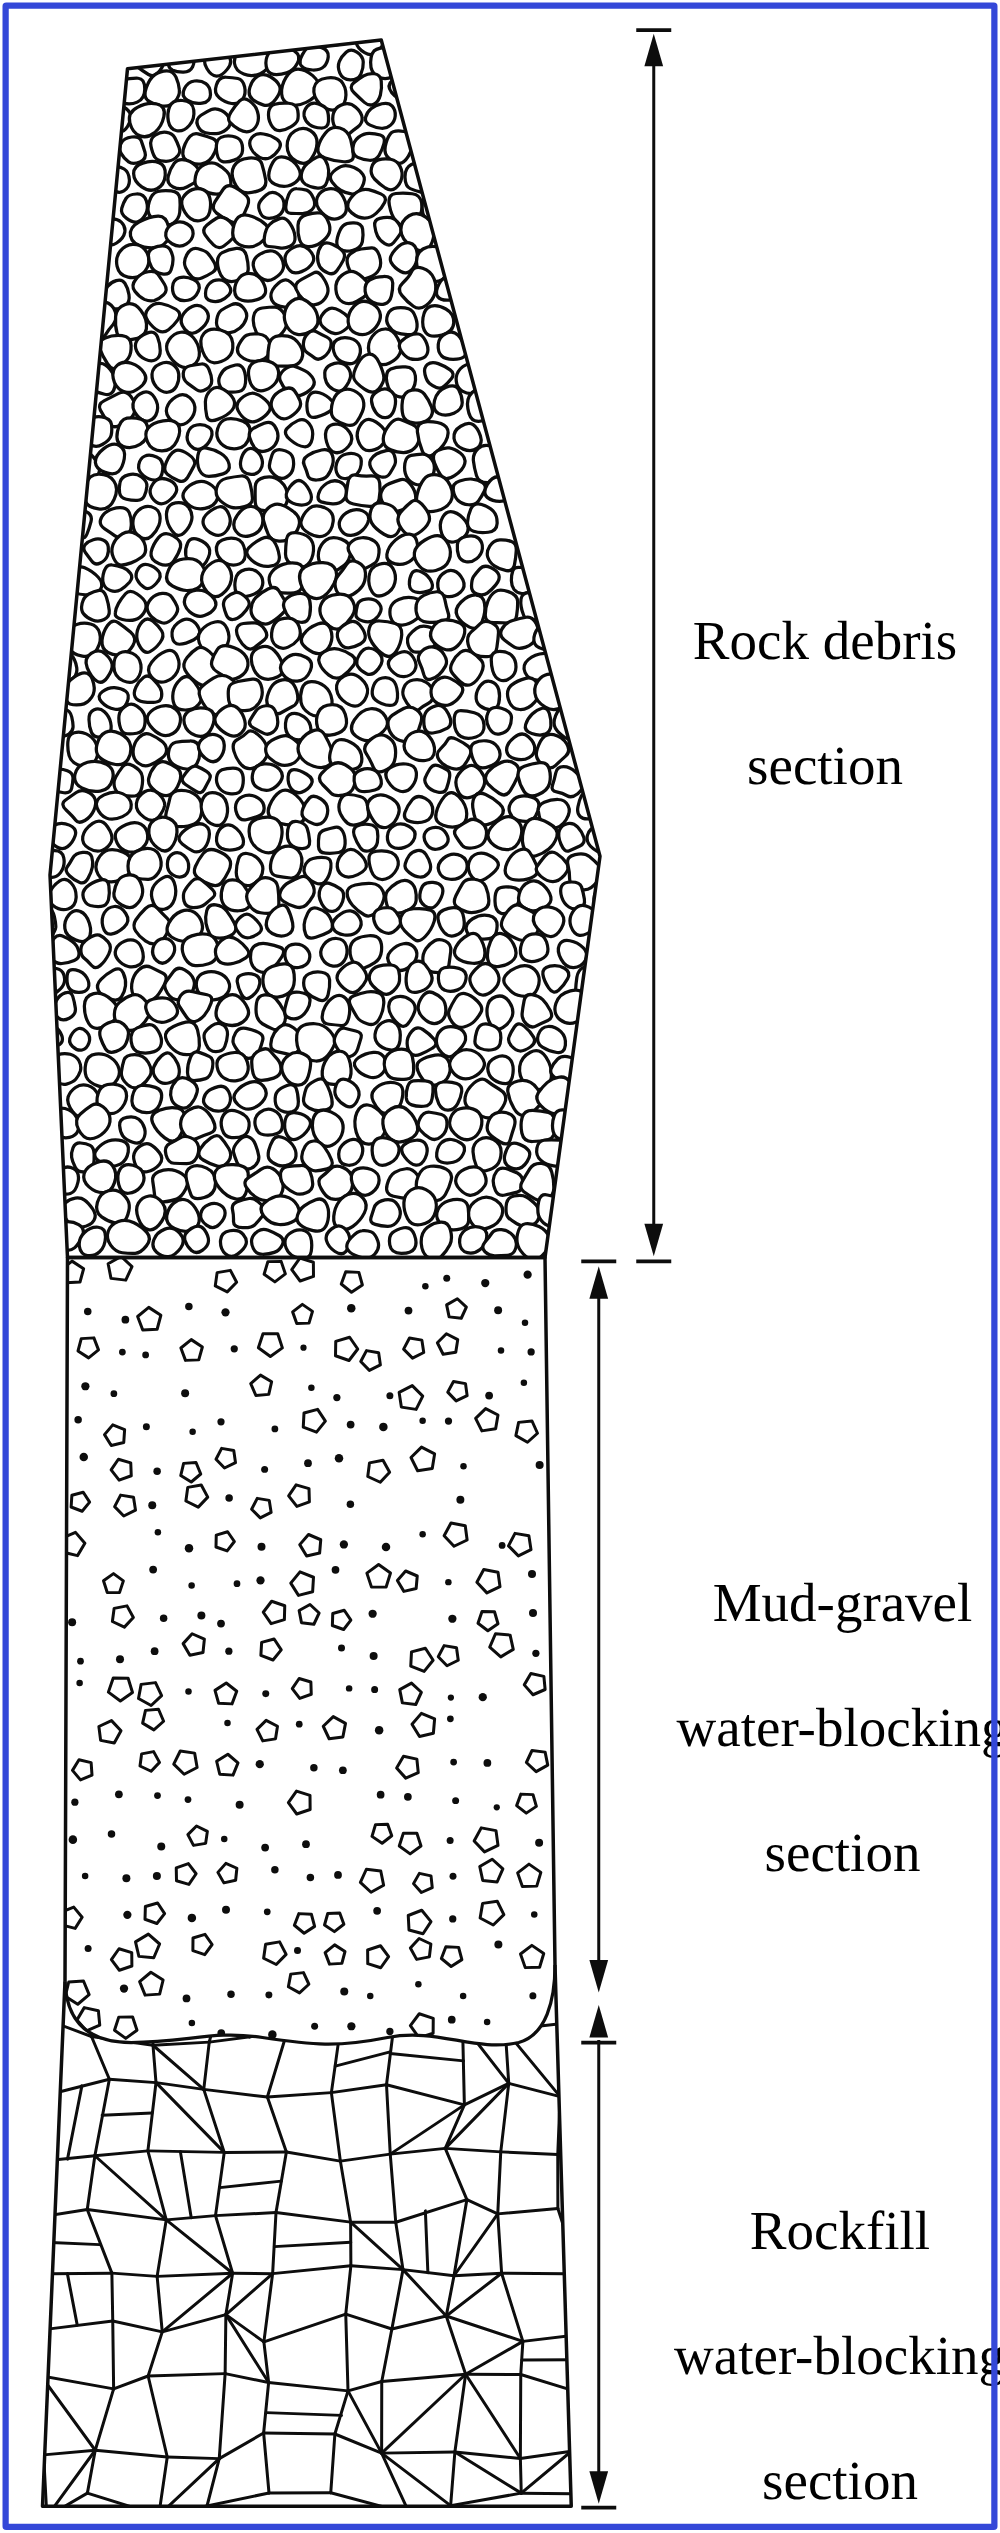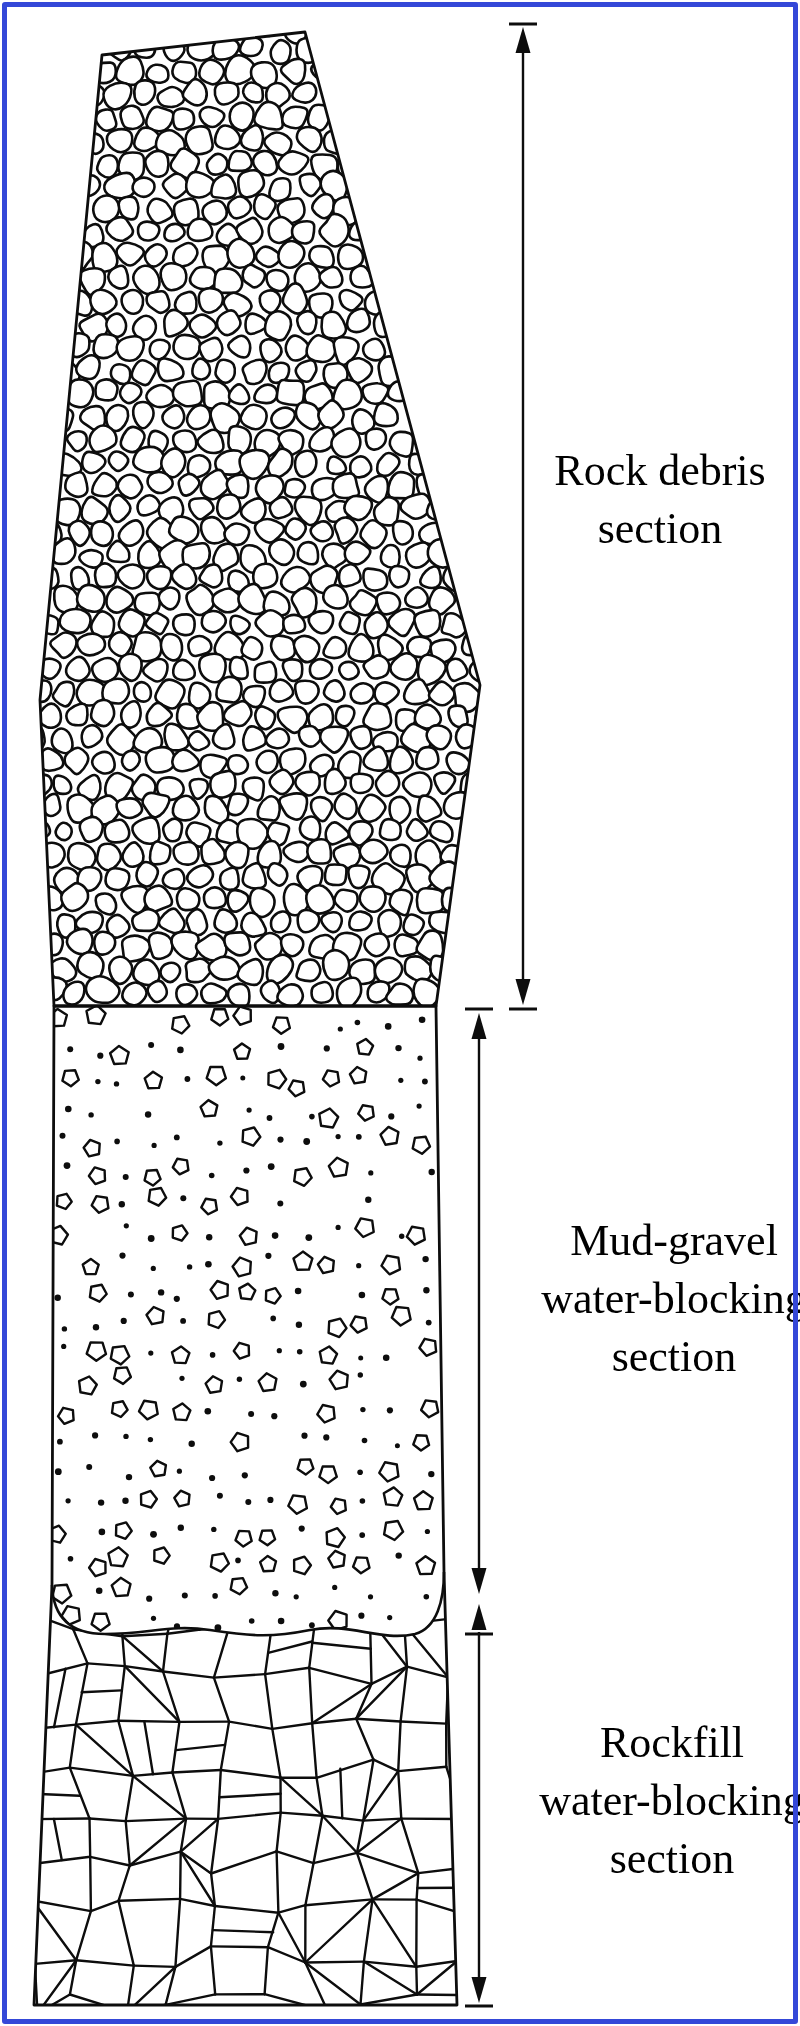--- a/index.html
+++ b/index.html
@@ -1,21 +1,21 @@
 <!DOCTYPE html>
 <html><head>
 <meta charset="utf-8">
 <style>
   html,body{margin:0;padding:0;background:#ffffff;}
   .page{position:relative;width:800px;height:2026px;background:#ffffff;overflow:hidden;
         font-family:"Liberation Serif", serif;}
   .frame{position:absolute;inset:2px;border:5px solid #3448d8;border-radius:3px;pointer-events:none;}
   #diagram{position:absolute;left:0;top:0;}
   .label{position:absolute;text-align:center;color:#000;font-size:44px;line-height:58px;white-space:nowrap;}
-  .label span{display:block;}
+  .label span{display:block;margin-top:42px;}
 </style>
 </head>
 <body>
 
 <div class="page">
   <svg id="diagram" width="800" height="2026" viewBox="0 0 800 2026">
       <defs>
         <clipPath id="cpDebris">
           <path d="M102,55 L305,32 L480,685 L436,1006 L54,1006 L40,700 Z"></path>
         </clipPath>

